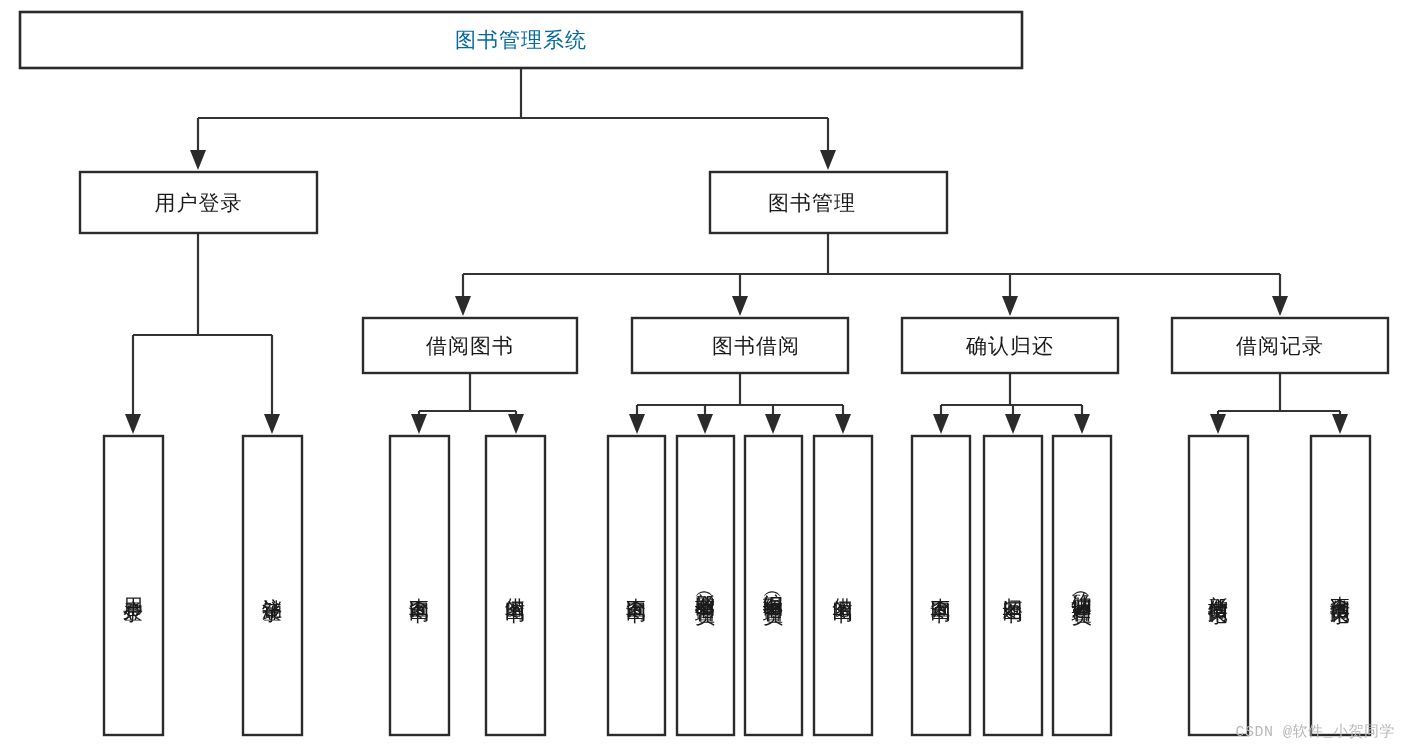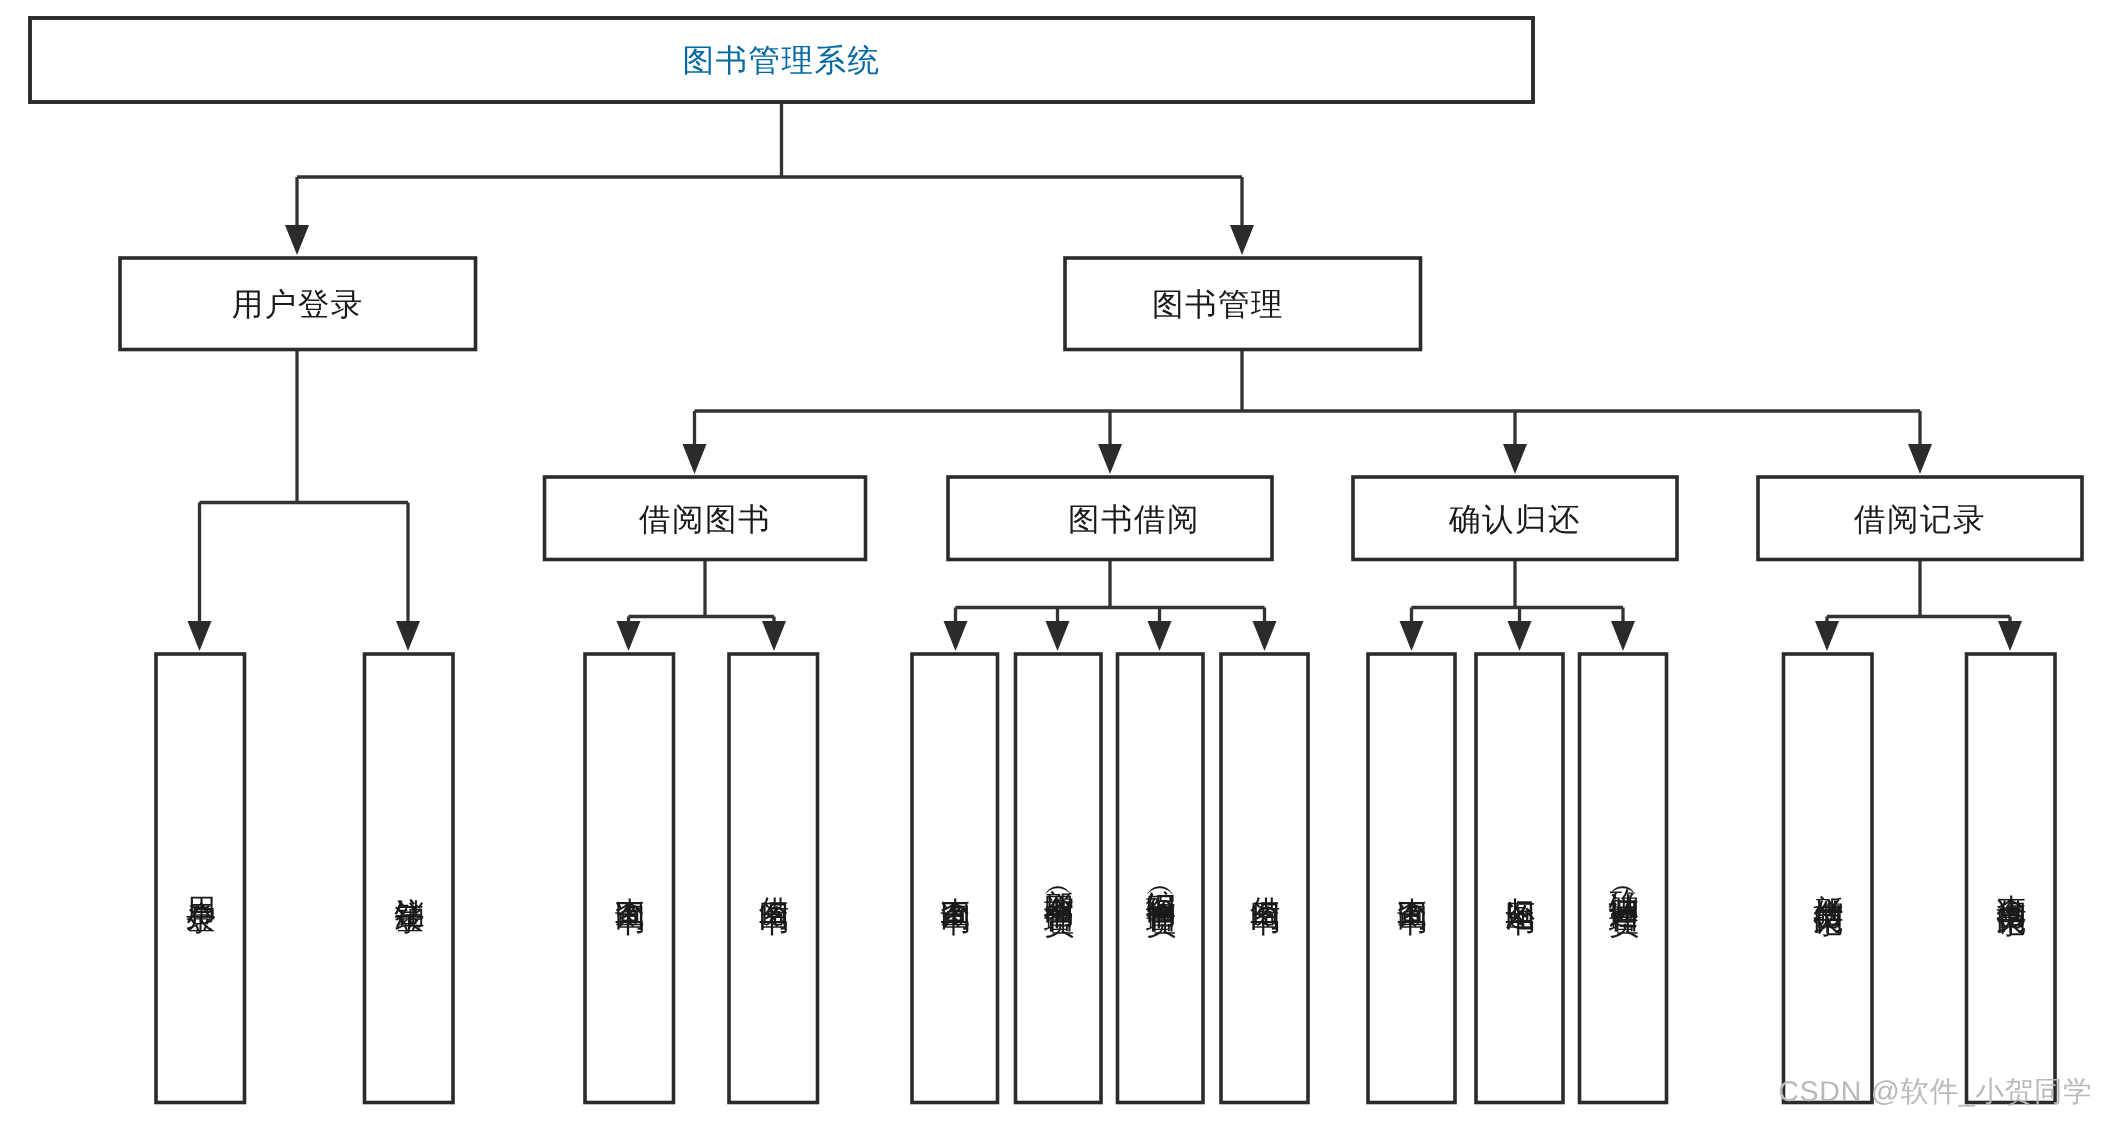--- a/index.html
+++ b/index.html
@@ -75,23 +75,23 @@
     font-size: 21px;
     color: #1a1a1a;
     letter-spacing: 1px;
     font-family: "Liberation Sans", "DejaVu Sans", sans-serif;
     white-space: nowrap;
   }
   #watermark {
     position: absolute;
     right: 10px;
     bottom: 6px;
-    font-size: 19px;
+    font-size: 15px;
     color: #b9b9b9;
-    font-family: Liberation Sans, sans-serif;
+    font-family: Liberation Mono, monospace;
     letter-spacing: 0.5px;
     white-space: nowrap;
   }
 </style>
 </head>
 <body>
 
 <div id="diagram-root">
 
   <svg id="flow" viewBox="0 0 1405 747" xmlns="http://www.w3.org/2000/svg">

